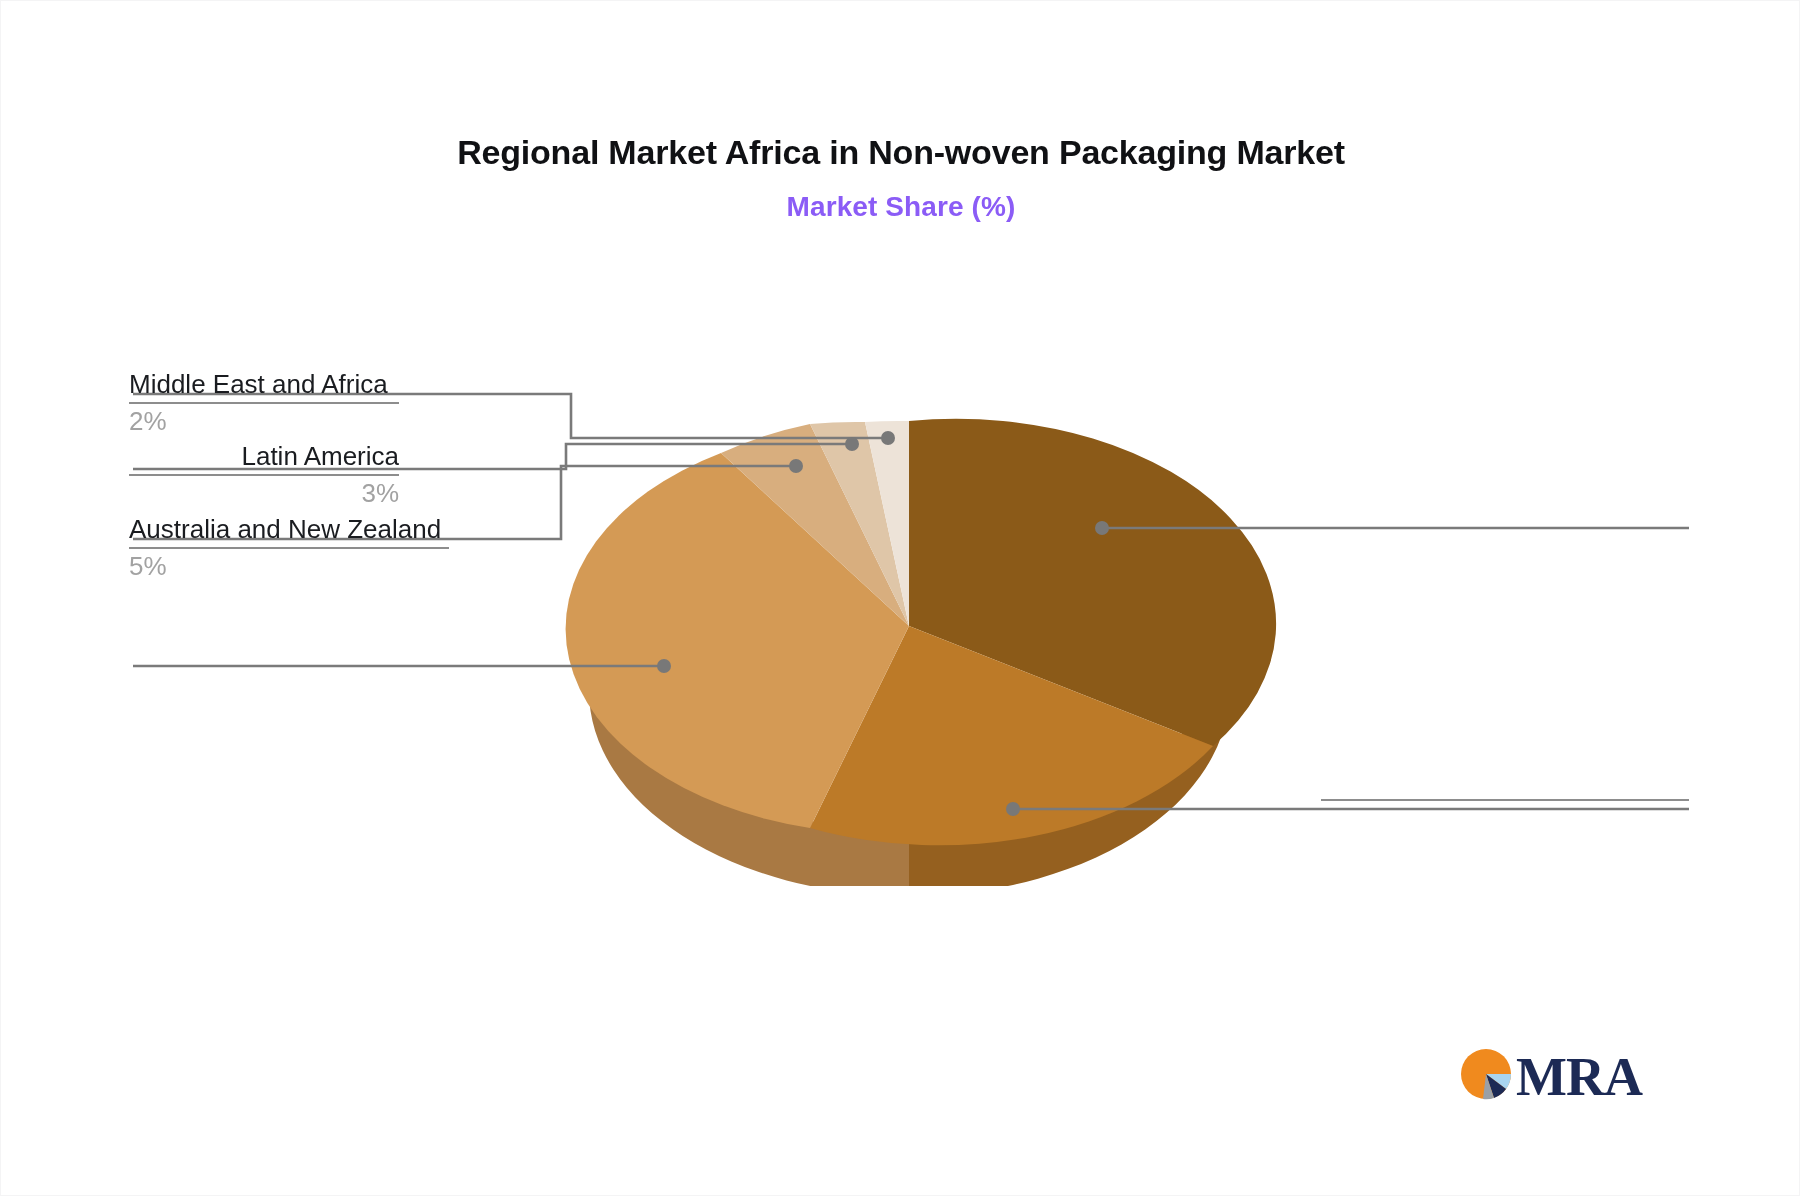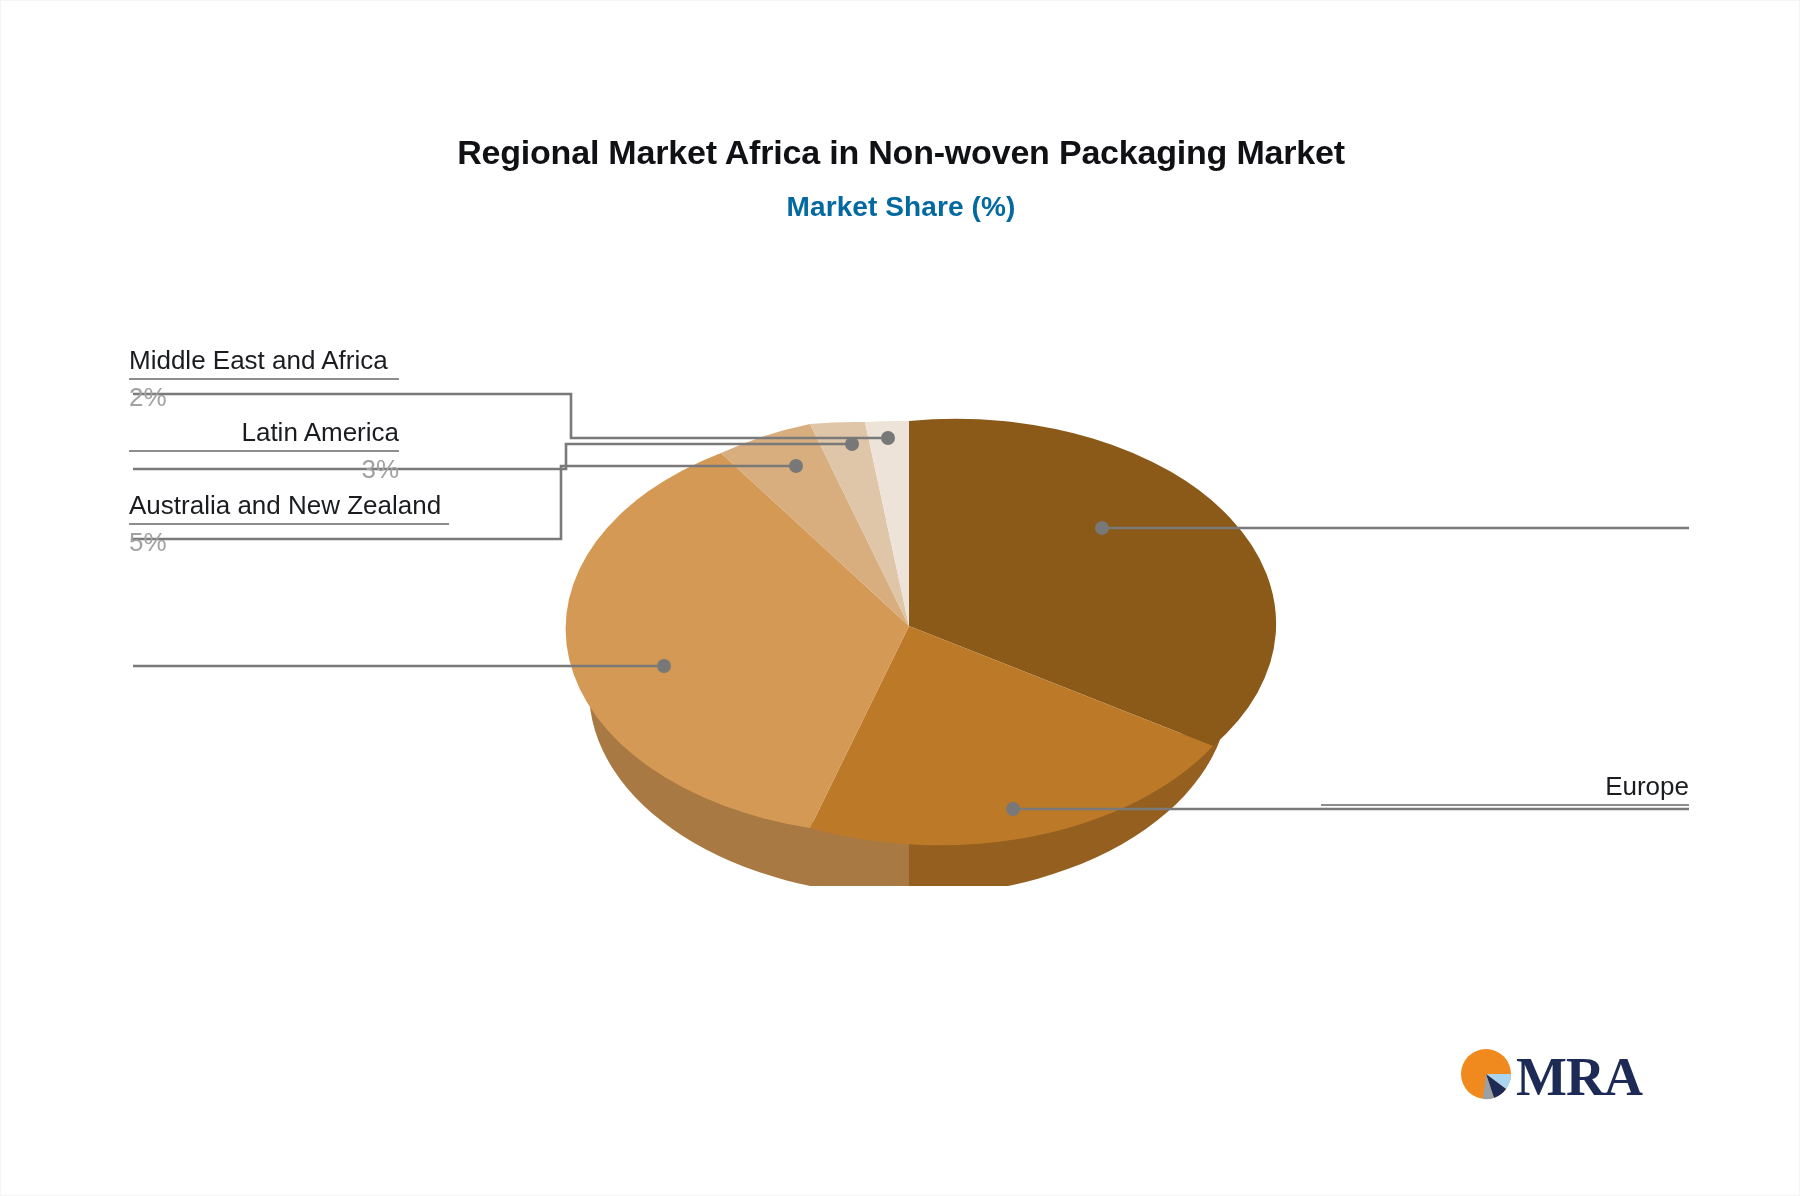--- a/index.html
+++ b/index.html
@@ -37,38 +37,39 @@
     white-space: nowrap;
   }
   #chart-subtitle {
     position: absolute;
     top: 190px;
     left: 0;
     width: 1800px;
     text-align: center;
     font-size: 28px;
     font-weight: bold;
-    color: #0369a1;
+    color: #8b5cf6;
     letter-spacing: 0.1px;
     white-space: nowrap;
   }
 
   
   #plot {
     position: absolute;
     left: 0;
     top: 0;
     width: 1800px;
     height: 1196px;
   }
 
   
   .callout {
     position: absolute;
     box-sizing: border-box;
+    margin-top: 24px;
   }
   .callout .lab {
     font-size: 26px;
     color: #1a1c20;
     line-height: 1.12;
     white-space: nowrap;
   }
   .callout .rule {
     height: 0;
     border-top: 2px solid #8d8d8d;
@@ -202,21 +203,20 @@
 
   <div class="callout left" style="left:128px; top:490px; width:320px;">
     <div class="lab">Australia and New Zealand</div>
     <div class="rule"></div>
     <div class="val">5%</div>
   </div>
 
 
 
   <div class="callout right" style="left:1320px; top:771px; width:368px;">
-    <div class="lab">Europe</div>
     <div class="rule"></div>
   </div>
 
   <svg id="logo" viewBox="0 0 200 72">
 
     <g>
       <circle cx="30" cy="33" r="25" fill="#F08A1E"></circle>
       <path d="M 30 33 L 55 33 A 25 25 0 0 1 50 48 Z" fill="#A9D5F0"></path>
       <path d="M 30 33 L 50 48 A 25 25 0 0 1 38 57 Z" fill="#1C2A55"></path>
       <path d="M 30 33 L 38 57 A 25 25 0 0 1 27 58 Z" fill="#9AA0A6"></path>

